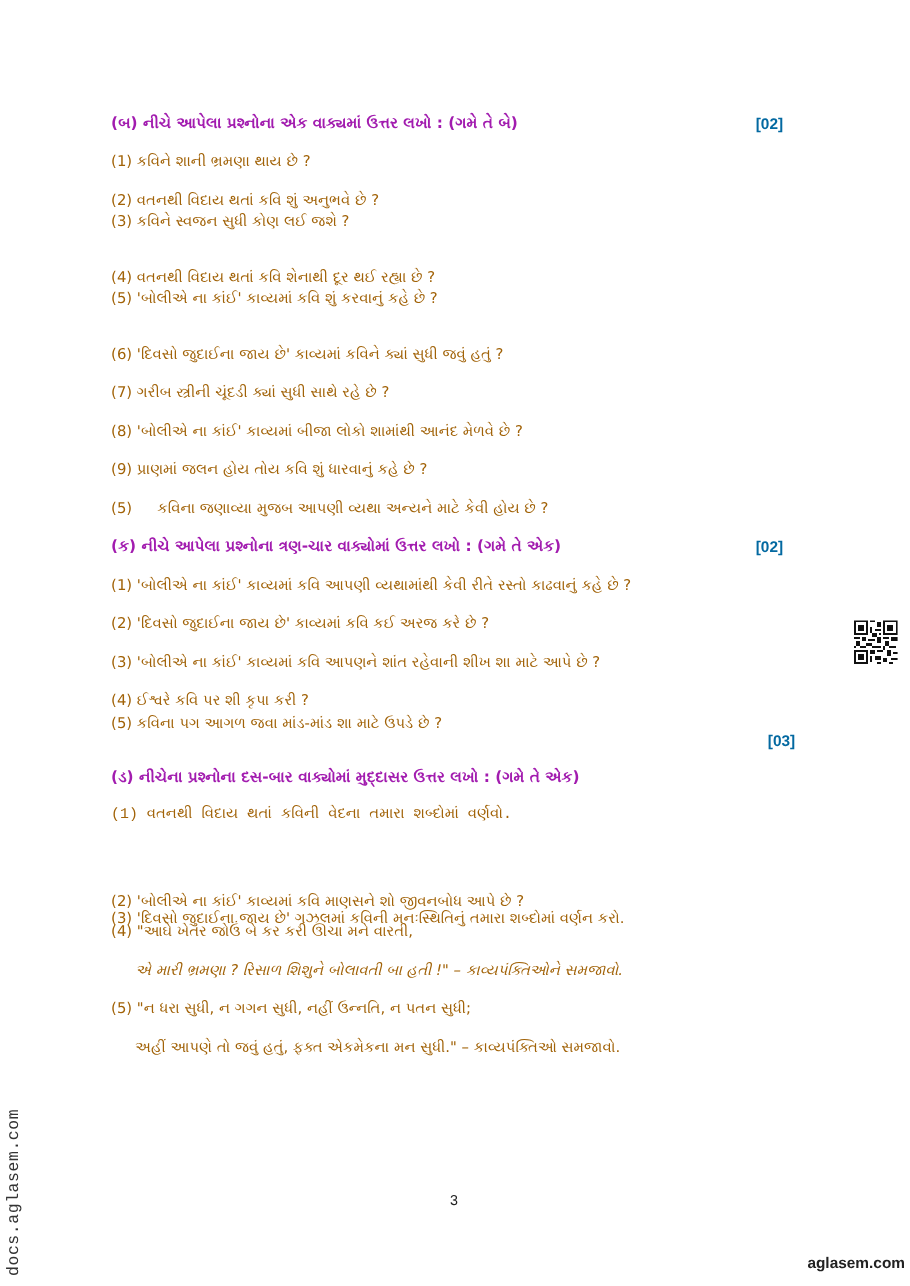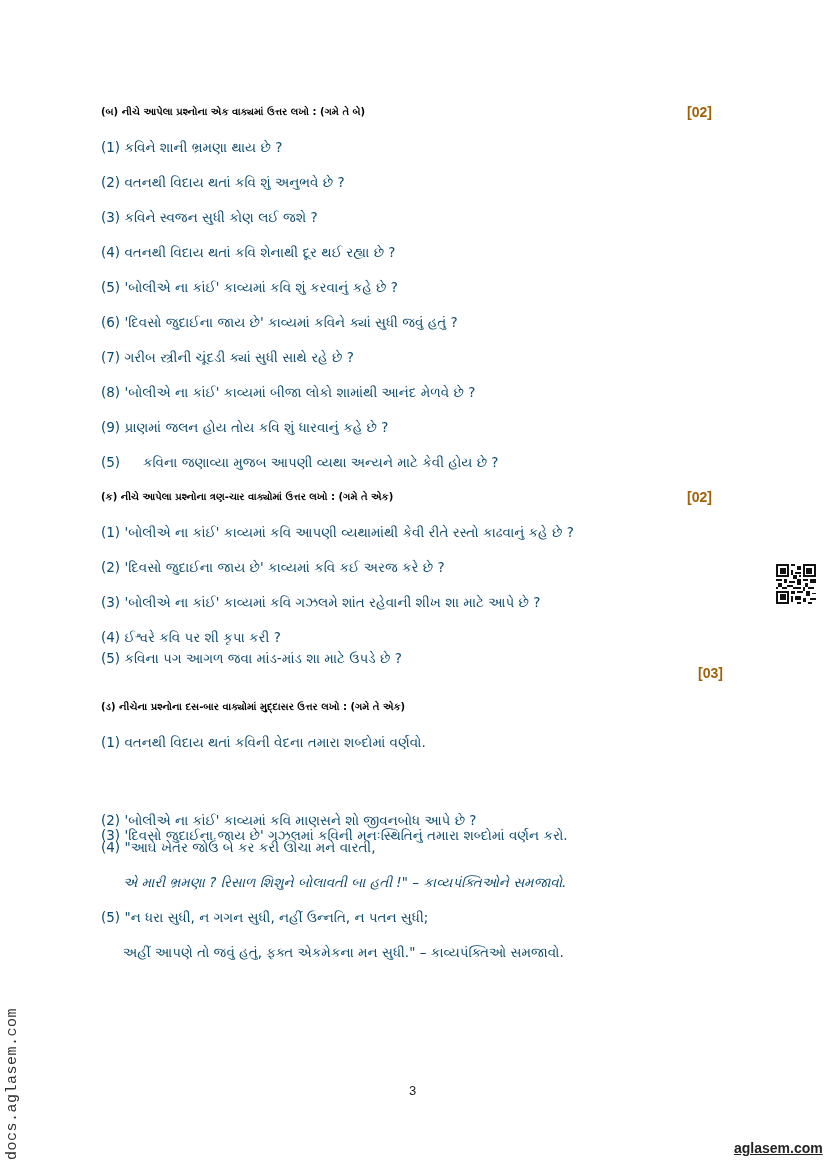--- a/index.html
+++ b/index.html
@@ -2,79 +2,79 @@
 <html><head>
 <meta charset="utf-8">
 <style>
   html, body { margin: 0; padding: 0; background: #ffffff; }
   body {
     width: 827px; height: 1169px; position: relative; overflow: hidden;
     font-family: "DejaVu Sans", sans-serif; color: #1a1a1a;
   }
   .line {
     position: absolute; left: 101px; white-space: nowrap;
-    font-size: 13.5px; line-height: 18px; color: #0c4a6e;
+    font-size: 13.5px; line-height: 18px; color: #a16207;
   }
   .line.indent { left: 123px; }
-  .heading { font-weight: bold; font-size: 10px; color: #000000; }
+  .heading { font-weight: bold; font-size: 14px; color: #a21caf; }
   .num { display: inline-block; }
   .num.wide { width: 42px; }
   .marks {
     position: absolute; font-family: "Liberation Sans", sans-serif;
-    font-size: 14px; font-weight: bold; color: #a16207;
+    font-size: 14px; font-weight: bold; color: #0369a1;
   }
   .qr {
     position: absolute; left: 776px; top: 564px; width: 40px; height: 40px;
     background: #fff;
   }
   .watermark {
     position: absolute; left: 4px; top: 1160px; transform-origin: left top;
     transform: rotate(-90deg); font-family: "Liberation Mono", monospace;
     font-size: 15px; color: #333; letter-spacing: 0.5px;
   }
   .page-number {
     position: absolute; left: 409px; top: 1083px;
     font-family: "Liberation Sans", sans-serif; font-size: 13px; color: #222;
   }
   .footer-brand {
     position: absolute; left: 734px; top: 1140px;
     font-family: "Liberation Sans", sans-serif; font-size: 14px;
-    font-weight: bold; color: #222; text-decoration: underline;
+    font-weight: bold; color: #222;
   }
 </style>
 </head>
 <body>
 
 <div class="line heading" style="top:103px;">(બ) નીચે આપેલા પ્રશ્નોના એક વાક્યમાં ઉત્તર લખો : (ગમે તે બે)</div>
 <div class="marks" style="left:687px; top:104px;">[02]</div>
 
 <div class="line" style="top:138px;"><span class="num">(1)</span> <span>કવિને શાની ભ્રમણા થાય છે ?</span></div>
 <div class="line" style="top:173px;"><span class="num">(2)</span> <span>વતનથી વિદાય થતાં કવિ શું અનુભવે છે ?</span></div>
-<div class="line" style="top:208px;"><span class="num">(3)</span> <span>કવિને સ્વજન સુધી કોણ લઈ જશે ?</span></div>
+<div class="line" style="top:192px;"><span class="num">(3)</span> <span>કવિને સ્વજન સુધી કોણ લઈ જશે ?</span></div>
 <div class="line" style="top:243px;"><span class="num">(4)</span> <span>વતનથી વિદાય થતાં કવિ શેનાથી દૂર થઈ રહ્યા છે ?</span></div>
-<div class="line" style="top:278px;"><span class="num">(5)</span> <span>'બોલીએ ના કાંઈ' કાવ્યમાં કવિ શું કરવાનું કહે છે ?</span></div>
+<div class="line" style="top:262px;"><span class="num">(5)</span> <span>'બોલીએ ના કાંઈ' કાવ્યમાં કવિ શું કરવાનું કહે છે ?</span></div>
 <div class="line" style="top:313px;"><span class="num">(6)</span> <span>'દિવસો જુદાઈના જાય છે' કાવ્યમાં કવિને ક્યાં સુધી જવું હતું ?</span></div>
 <div class="line" style="top:348px;"><span class="num">(7)</span> <span>ગરીબ સ્ત્રીની ચૂંદડી ક્યાં સુધી સાથે રહે છે ?</span></div>
 <div class="line" style="top:383px;"><span class="num">(8)</span> <span>'બોલીએ ના કાંઈ' કાવ્યમાં બીજા લોકો શામાંથી આનંદ મેળવે છે ?</span></div>
 <div class="line" style="top:418px;"><span class="num">(9)</span> <span>પ્રાણમાં જલન હોય તોય કવિ શું ધારવાનું કહે છે ?</span></div>
 <div class="line" style="top:453px;"><span class="num wide">(5)</span><span>કવિના જણાવ્યા મુજબ આપણી વ્યથા અન્યને માટે કેવી હોય છે ?</span></div>
 
 <div class="line heading" style="top:488px;">(ક) નીચે આપેલા પ્રશ્નોના ત્રણ-ચાર વાક્યોમાં ઉત્તર લખો : (ગમે તે એક)</div>
 <div class="marks" style="left:687px; top:489px;">[02]</div>
 
 <div class="line" style="top:523px;"><span class="num">(1)</span> <span>'બોલીએ ના કાંઈ' કાવ્યમાં કવિ આપણી વ્યથામાંથી કેવી રીતે રસ્તો કાઢવાનું કહે છે ?</span></div>
 <div class="line" style="top:558px;"><span class="num">(2)</span> <span>'દિવસો જુદાઈના જાય છે' કાવ્યમાં કવિ કઈ અરજ કરે છે ?</span></div>
-<div class="line" style="top:593px;"><span class="num">(3)</span> <span>'બોલીએ ના કાંઈ' કાવ્યમાં કવિ ગઝલમે શાંત રહેવાની શીખ શા માટે આપે છે ?</span></div>
+<div class="line" style="top:593px;"><span class="num">(3)</span> <span>'બોલીએ ના કાંઈ' કાવ્યમાં કવિ આપણને શાંત રહેવાની શીખ શા માટે આપે છે ?</span></div>
 <div class="line" style="top:628px;"><span class="num">(4)</span> <span>ઈશ્વરે કવિ પર શી કૃપા કરી ?</span></div>
 <div class="line" style="top:649px;"><span class="num">(5)</span> <span>કવિના પગ આગળ જવા માંડ-માંડ શા માટે ઉપડે છે ?</span></div>
 
 <div class="line heading" style="top:698px;">(ડ) નીચેના પ્રશ્નોના દસ-બાર વાક્યોમાં મુદ્દાસર ઉત્તર લખો :  (ગમે તે એક)</div>
 <div class="marks" style="left:698px; top:665px;">[03]</div>
 
-<div class="line" style="top:733px;"><span class="num">(1)</span> <span>વતનથી વિદાય થતાં કવિની વેદના તમારા શબ્દોમાં વર્ણવો.</span></div>
+<div class="line" style="top:733px;font-family:Liberation Mono, monospace;"><span class="num">(1)</span> <span>વતનથી વિદાય થતાં કવિની વેદના તમારા શબ્દોમાં વર્ણવો.</span></div>
 <div class="line" style="top:768px;margin-top:43px;"><span class="num">(2)</span> <span>'બોલીએ ના કાંઈ' કાવ્યમાં કવિ માણસને શો જીવનબોધ આપે છે ?</span></div>
 <div class="line" style="top:826px;"><span class="num">(3)</span> <span>'દિવસો જુદાઈના જાય છે' ગઝલમાં કવિની મનઃસ્થિતિનું તમારા શબ્દોમાં વર્ણન કરો.</span></div>
 <div class="line" style="top:838px;"><span class="num">(4)</span> <span>"આઘે ખેતર જોઉં બે કર કરી ઊંચા મને વારતી,</span></div>
 <div class="line indent" style="top:873px;font-style:italic;">એ મારી ભ્રમણા ? રિસાળ શિશુને બોલાવતી બા હતી !" – કાવ્યપંક્તિઓને સમજાવો.</div>
 <div class="line" style="top:908px;"><span class="num">(5)</span> <span>"ન ધરા સુધી, ન ગગન સુધી, નહીં ઉન્નતિ, ન પતન સુધી;</span></div>
 <div class="line indent" style="top:943px;">અહીં આપણે તો જવું હતું, ફક્ત એકમેકના મન સુધી." – કાવ્યપંક્તિઓ સમજાવો.</div>
 
 <div class="qr">
   <svg width="40" height="40" viewBox="0 0 21 21" shape-rendering="crispEdges">
     <rect width="21" height="21" fill="#fff"></rect>

